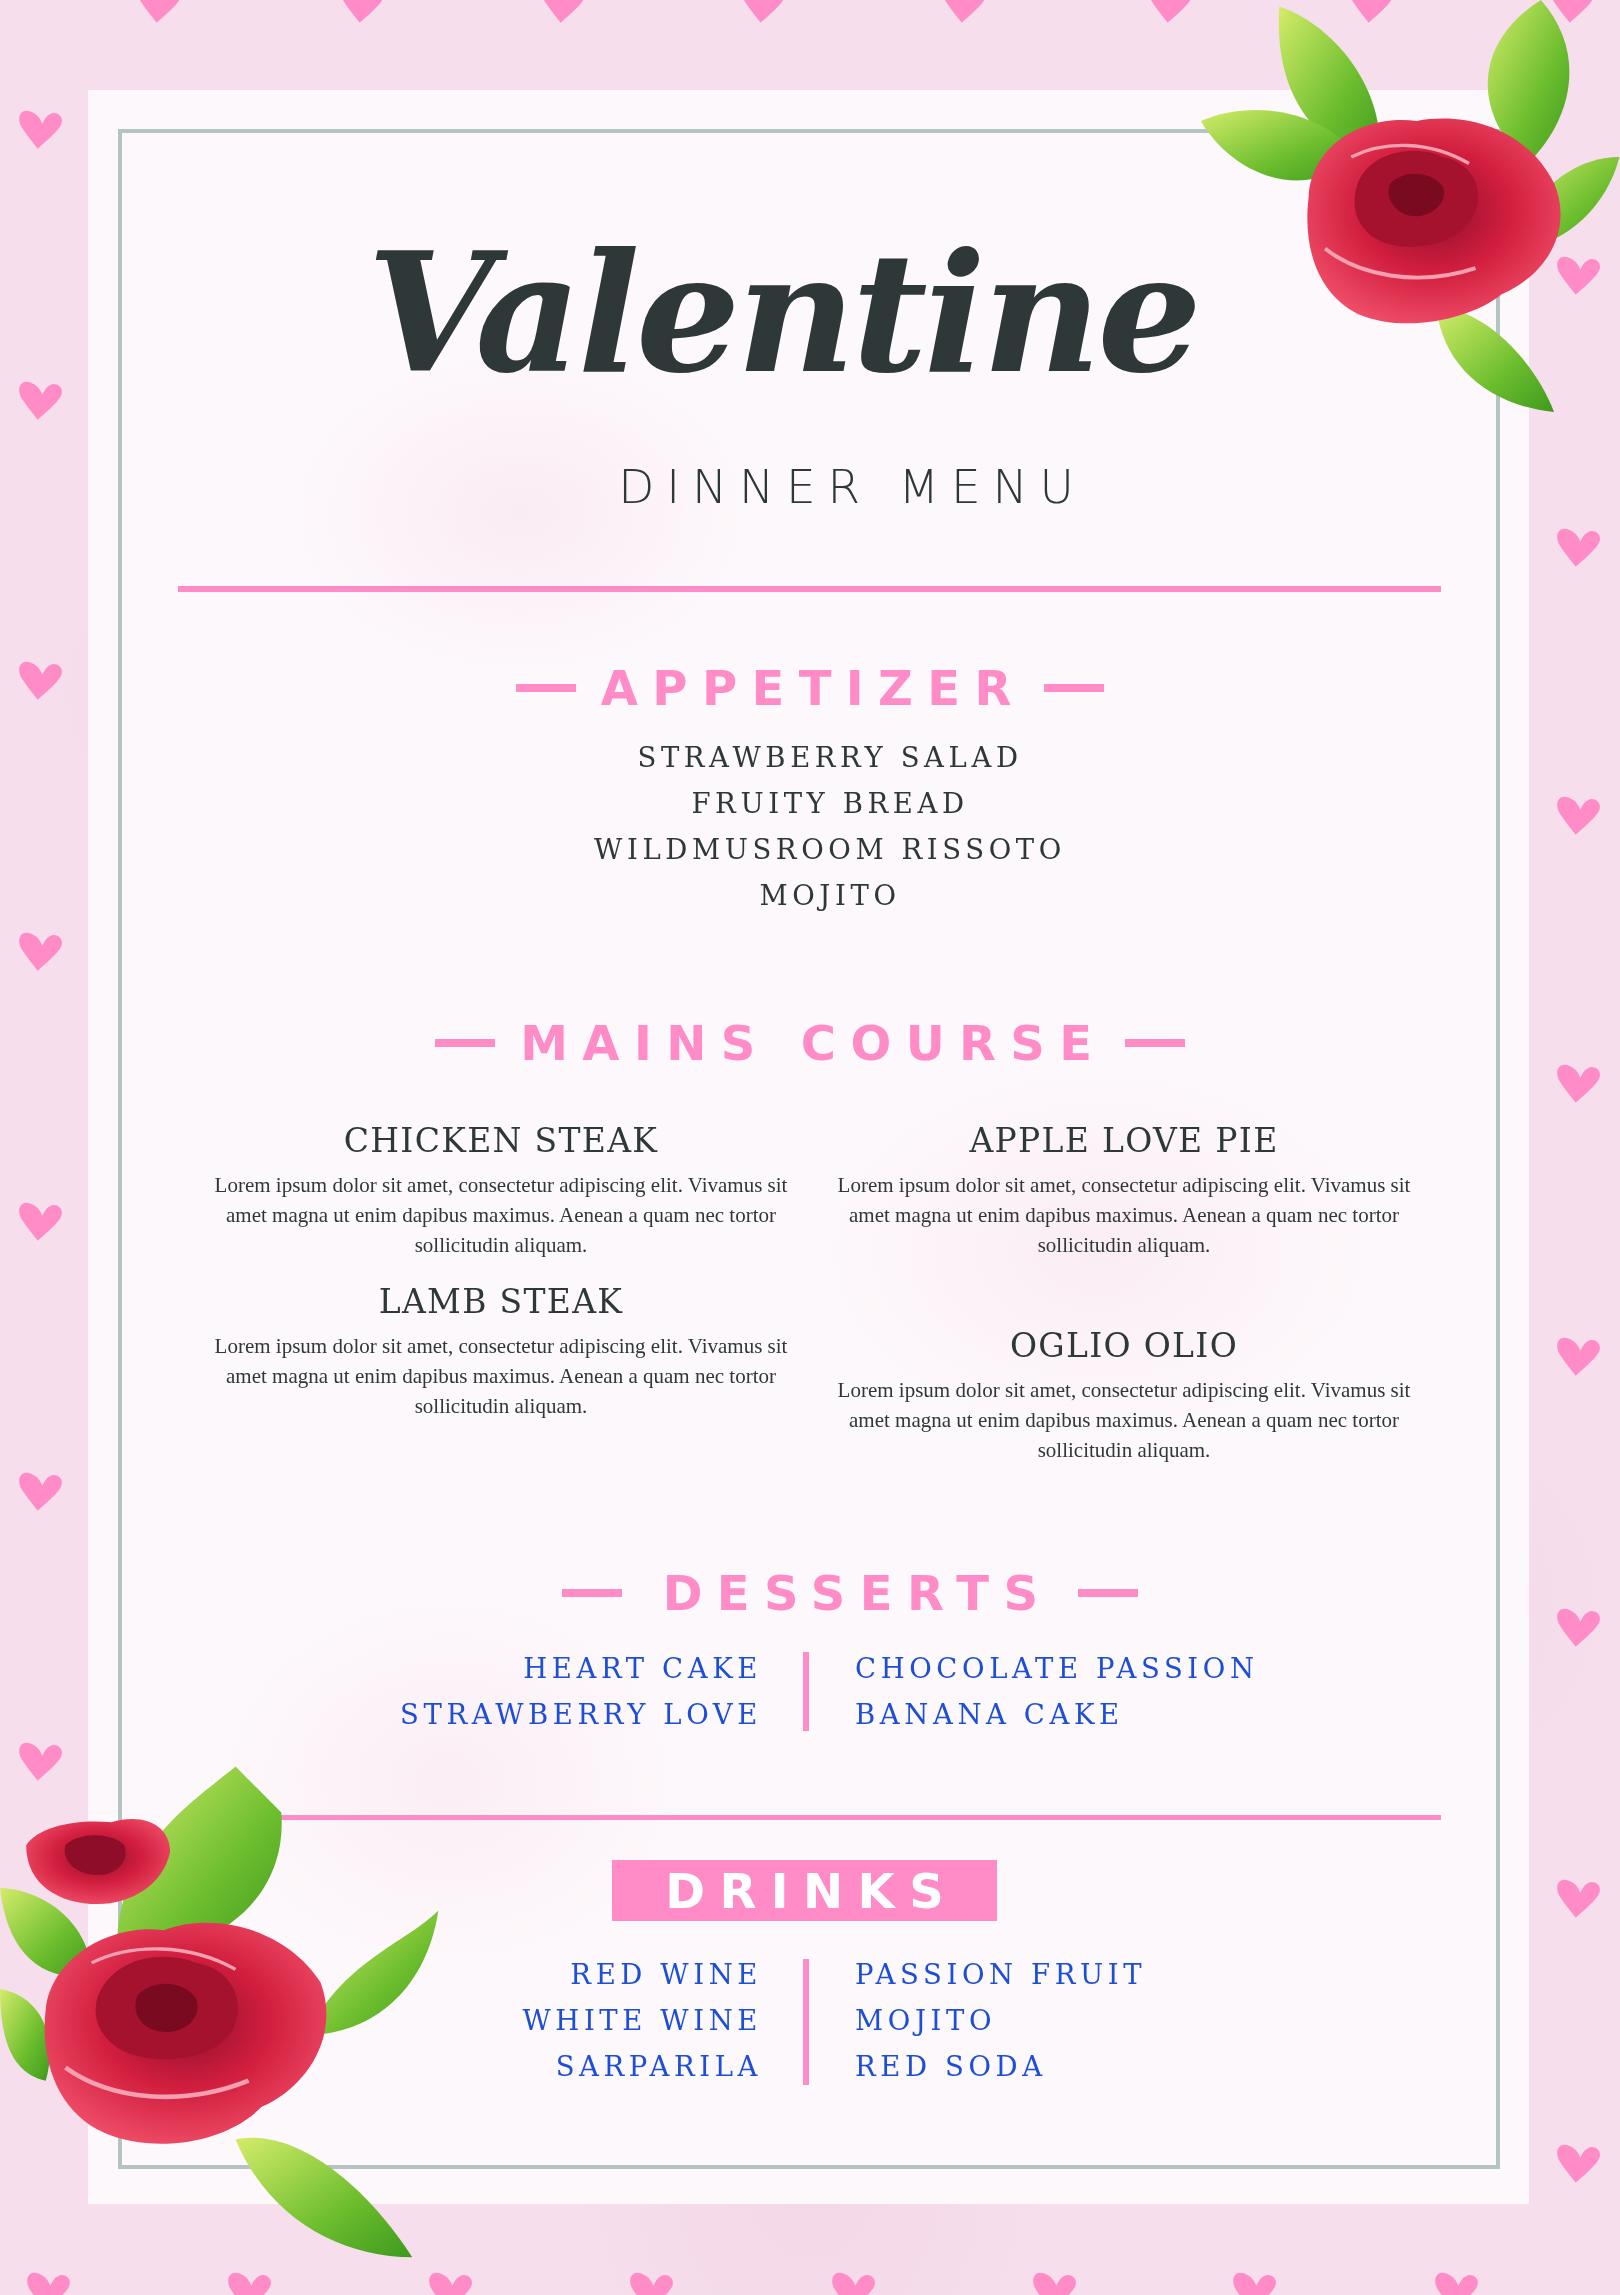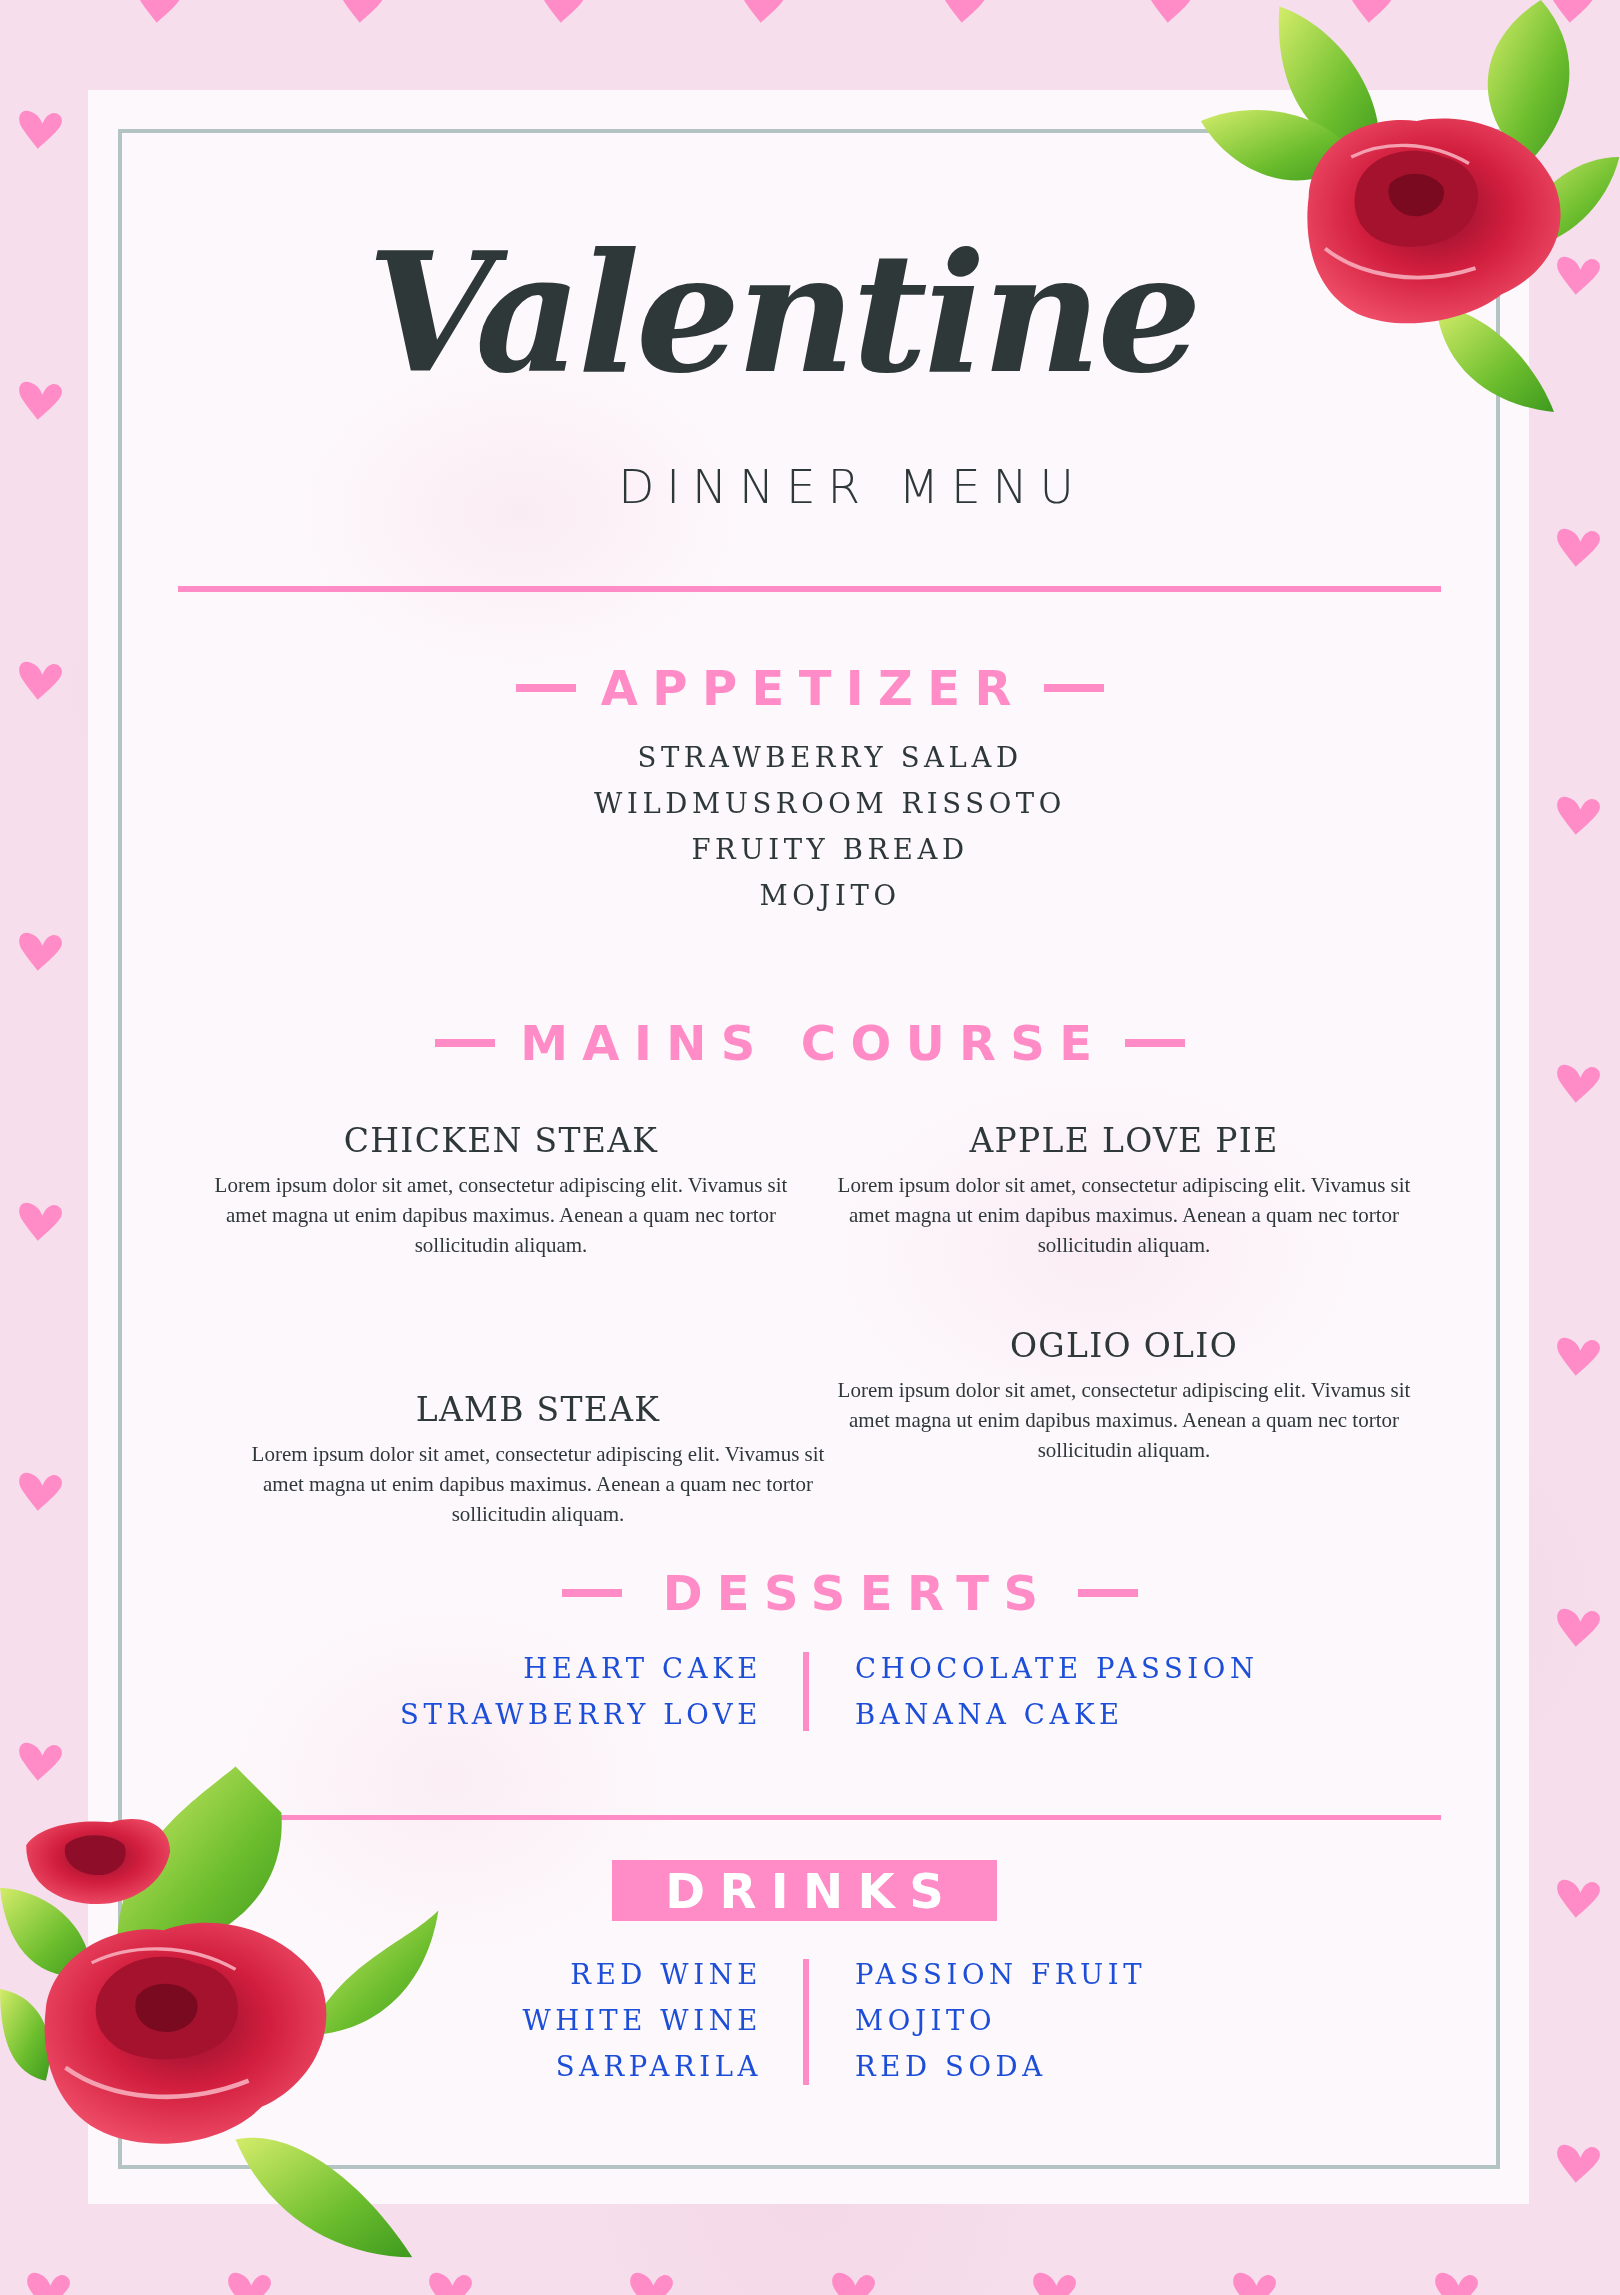--- a/index.html
+++ b/index.html
@@ -264,40 +264,40 @@
 
 <div class="hr-pink" style="left:178px; top:586px; width:1263px; height:5.9px;"></div>
 
 <div class="section-heading" style="top:664px;">
   <span class="dash"></span>
   <span class="label">APPETIZER</span>
   <span class="dash"></span>
 </div>
 <div class="item-list" style="top:734px;">
   <div class="item">STRAWBERRY SALAD</div>
+  <div class="item">FRUITY BREAD</div>
   <div class="item">WILDMUSROOM RISSOTO</div>
-  <div class="item">FRUITY BREAD</div>
   <div class="item">MOJITO</div>
 </div>
 
 <div class="section-heading" style="top:1019px;">
   <span class="dash"></span>
   <span class="label">MAINS COURSE</span>
   <span class="dash"></span>
 </div>
 
 <div class="dish" style="left:213px; top:1124px;">
   <div class="name">CHICKEN STEAK</div>
   <div class="desc">Lorem ipsum dolor sit amet, consectetur adipiscing elit. Vivamus sit amet magna ut enim dapibus maximus. Aenean a quam nec tortor sollicitudin aliquam.</div>
 </div>
 <div class="dish" style="left:836px; top:1124px;">
   <div class="name">APPLE LOVE PIE</div>
   <div class="desc">Lorem ipsum dolor sit amet, consectetur adipiscing elit. Vivamus sit amet magna ut enim dapibus maximus. Aenean a quam nec tortor sollicitudin aliquam.</div>
 </div>
-<div class="dish" style="left:213px; top:1393px;margin-left:37px;">
+<div class="dish" style="left:213px; top:1285px;">
   <div class="name">LAMB STEAK</div>
   <div class="desc">Lorem ipsum dolor sit amet, consectetur adipiscing elit. Vivamus sit amet magna ut enim dapibus maximus. Aenean a quam nec tortor sollicitudin aliquam.</div>
 </div>
 <div class="dish" style="left:836px; top:1329px;">
   <div class="name">OGLIO OLIO</div>
   <div class="desc">Lorem ipsum dolor sit amet, consectetur adipiscing elit. Vivamus sit amet magna ut enim dapibus maximus. Aenean a quam nec tortor sollicitudin aliquam.</div>
 </div>
 
 <div class="section-heading" style="top:1569px;margin-left:40px;">
   <span class="dash"></span>

